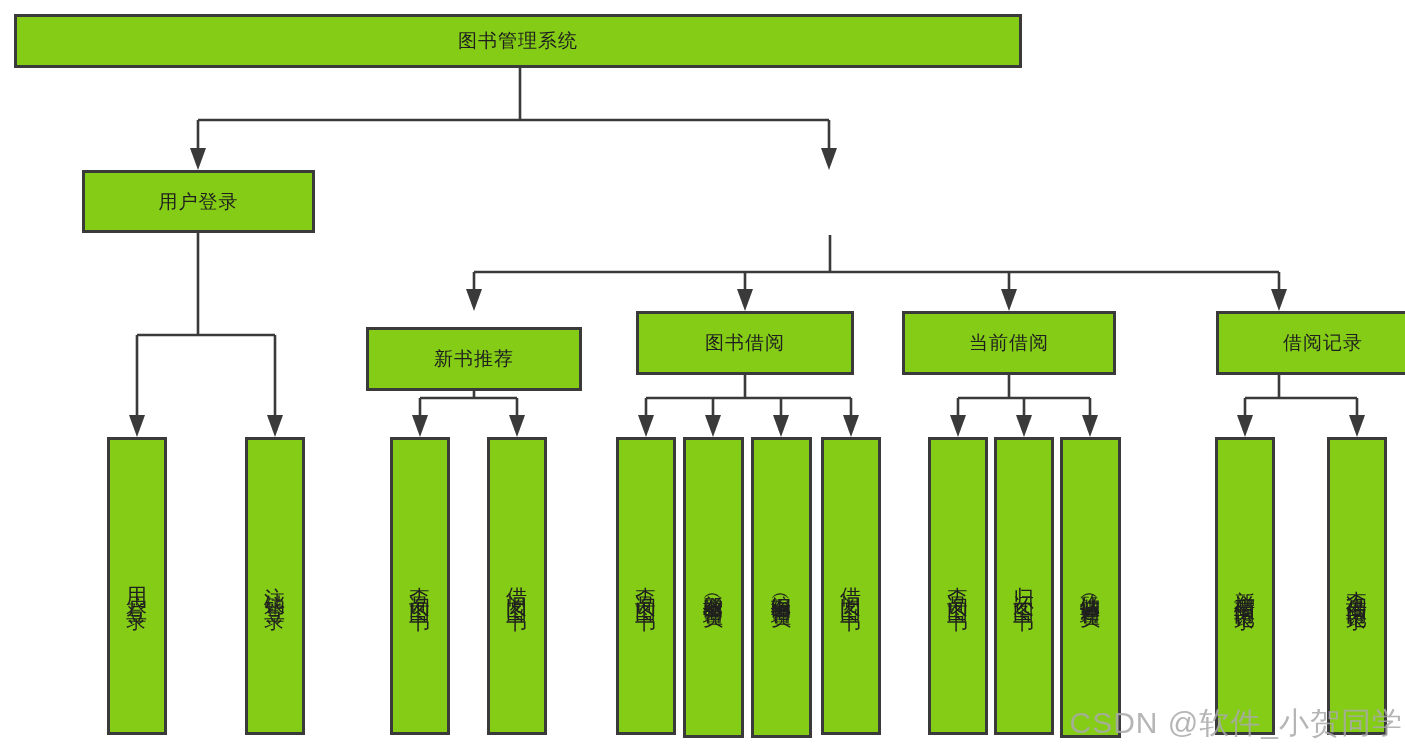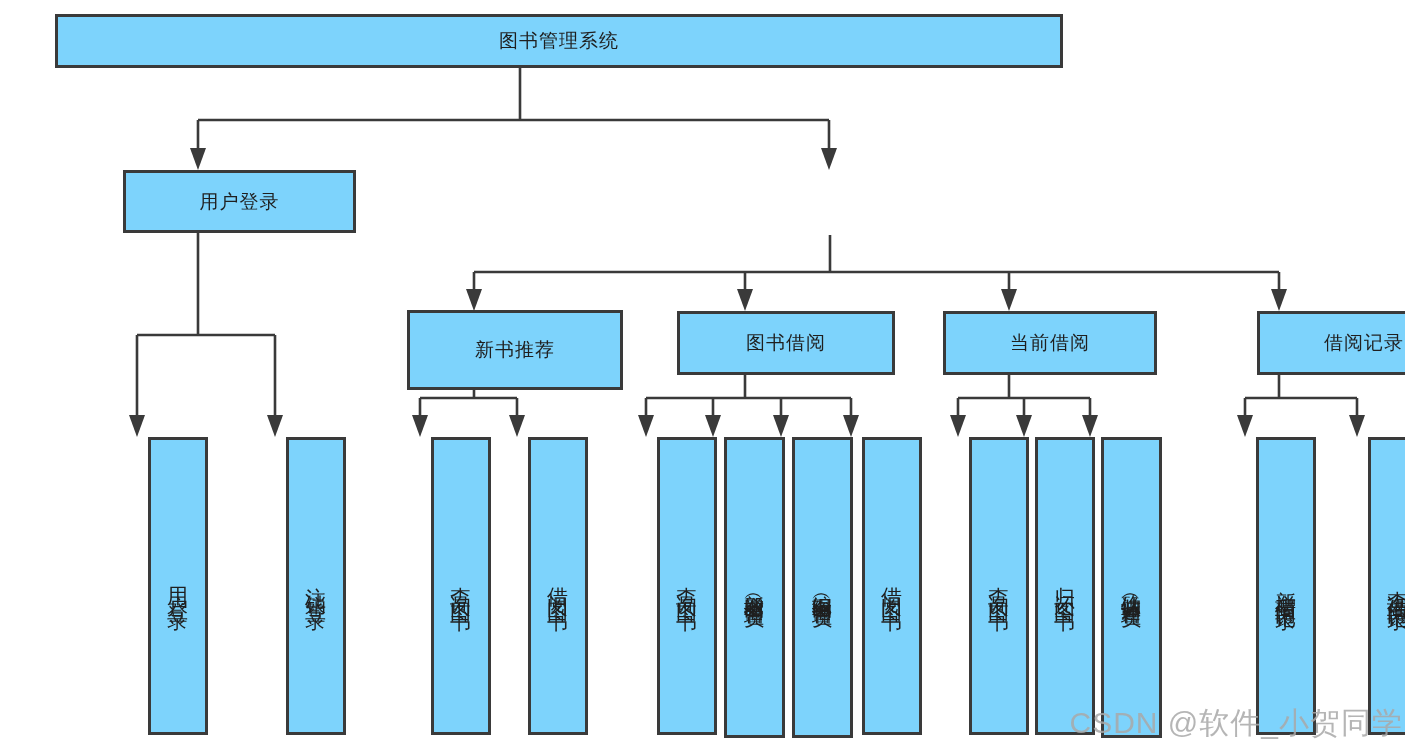--- a/index.html
+++ b/index.html
@@ -12,28 +12,27 @@
     overflow: hidden;
   }
   svg.connectors {
     position: absolute;
     left: 0; top: 0;
     width: 1405px; height: 747px;
   }
   .box {
     position: absolute;
     box-sizing: border-box;
-    background: #7dd3fc;
+    background: #84cc16;
     border: 3px solid #3a3a3a;
     color: #1f1f1f;
     display: flex;
     align-items: center;
     justify-content: center;
     z-index: 2;
-    margin-left: 41px;
   }
   .h-box {
     font-size: 19px;
     letter-spacing: 1px;
     white-space: nowrap;
   }
   .v-box {
     writing-mode: vertical-rl;
     text-orientation: mixed;
     font-size: 21px;
@@ -101,21 +100,21 @@
       <polygon points="1082,415 1098,415 1090,437"></polygon>
       <polygon points="1237,415 1253,415 1245,437"></polygon>
       <polygon points="1349,415 1365,415 1357,437"></polygon>
     </g>
   </svg>
 
   <div class="box h-box" style="left:14px; top:14px; width:1008px; height:54px">图书管理系统</div>
 
   <div class="box h-box" style="left:82px; top:170px; width:233px; height:63px">用户登录</div>
 
-  <div class="box h-box" style="left:366px; top:310px; width:216px; height:80px">新书推荐</div>
+  <div class="box h-box" style="left:366px; top:327px; width:216px; height:64px">新书推荐</div>
   <div class="box h-box" style="left:636px; top:311px; width:218px; height:64px">图书借阅</div>
   <div class="box h-box" style="left:902px; top:311px; width:214px; height:64px">当前借阅</div>
   <div class="box h-box" style="left:1216px; top:311px; width:214px; height:64px">借阅记录</div>
 
   <div class="box v-box" style="left:107px; top:437px; width:60px; height:298px">用户登录</div>
   <div class="box v-box" style="left:245px; top:437px; width:60px; height:298px">注销登录</div>
 
   <div class="box v-box" style="left:390px; top:437px; width:60px; height:298px">查询图书</div>
   <div class="box v-box" style="left:487px; top:437px; width:60px; height:298px">借阅图书</div>
 

